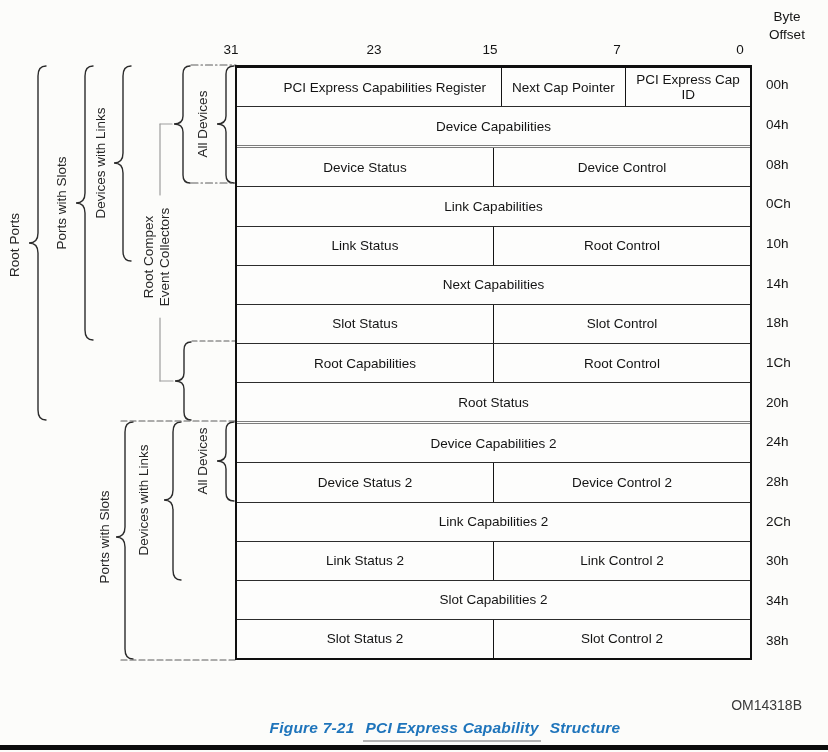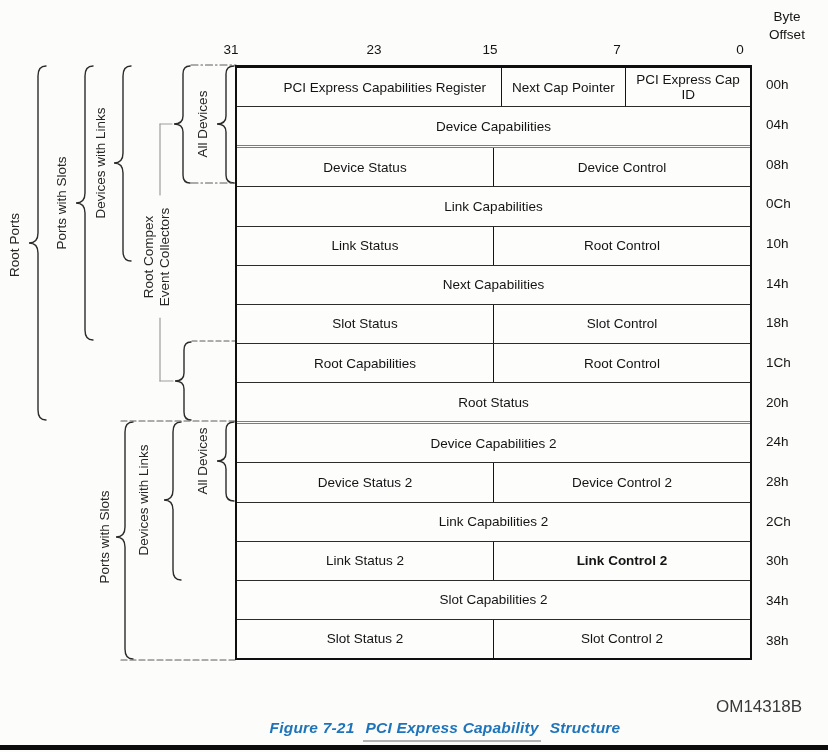--- a/index.html
+++ b/index.html
@@ -57,21 +57,21 @@
     flex:1 1 0; display:flex; align-items:center;
     font-size:13.5px; color:#151515;
   }
 
   #note-line {
     position:absolute; left:240px; top:672px;
     font-size:13.5px; white-space:pre; color:#1a1a1a;
   }
   #figure-code {
     position:absolute; left:690px; top:697px; width:112px;
-    text-align:right; font-size:17px; color:#3a3a3a;
+    text-align:right; font-size:14px; color:#3a3a3a;
   }
   #caption {
     position:absolute; left:0; top:719px; width:828px;
     display:flex; justify-content:center; align-items:baseline; gap:9px;
     font-size:15.5px; font-style:italic; font-weight:600;
     color:#1e74bb; letter-spacing:0.2px;margin-left:31px;
   }
   #caption .underlined {
     border-bottom:2px solid #b3b3b3; padding:0 2px 3px 2px;
   }
@@ -172,21 +172,21 @@
       </div>
       <div class="reg-row">
         <div class="reg-cell" style="flex-grow: 16;">Device Status 2</div>
         <div class="reg-cell" style="flex-grow: 16;">Device Control 2</div>
       </div>
       <div class="reg-row">
         <div class="reg-cell" style="flex-grow: 32;">Link Capabilities 2</div>
       </div>
       <div class="reg-row">
         <div class="reg-cell" style="flex-grow: 16;">Link Status 2</div>
-        <div class="reg-cell" style="flex-grow: 16; font-weight: bold;">Link Control 2</div>
+        <div class="reg-cell" style="flex-grow: 16;">Link Control 2</div>
       </div>
       <div class="reg-row">
         <div class="reg-cell" style="flex-grow: 32;">Slot Capabilities 2</div>
       </div>
       <div class="reg-row">
         <div class="reg-cell" style="flex-grow: 16;">Slot Status 2</div>
         <div class="reg-cell" style="flex-grow: 16;">Slot Control 2</div>
       </div>
     </div>
 

